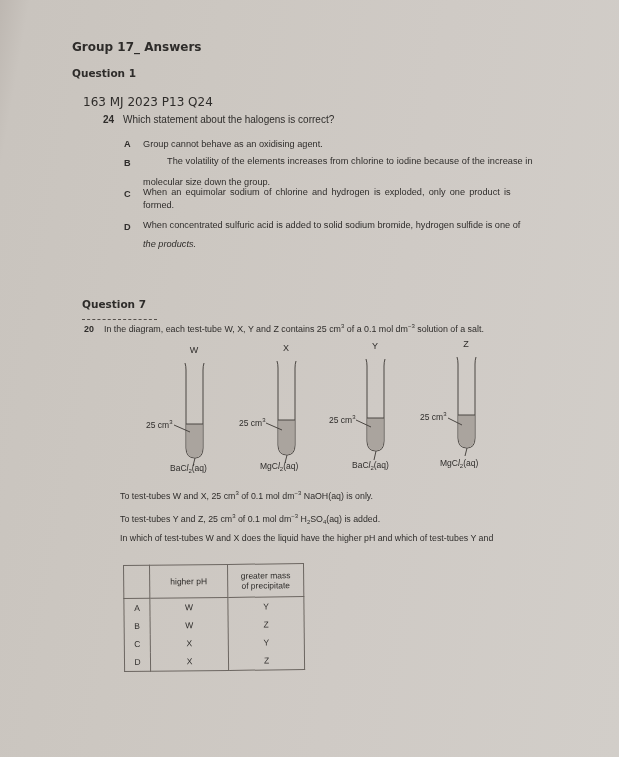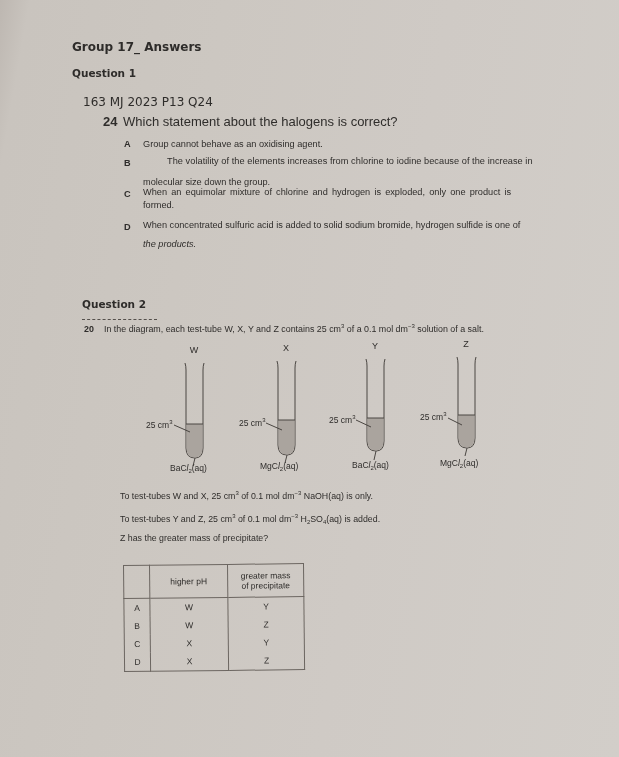--- a/index.html
+++ b/index.html
@@ -7,21 +7,21 @@
     width: 619px; height: 757px; overflow: hidden; position: relative;
     background: linear-gradient(100deg, #bdb7b1 0%, #c9c4be 4%, #ccc7c1 30%, #cfcac5 60%, #d2cec9 100%);
     color: #2a2826;
   }
   .abs { position: absolute; }
   .cal { font-family: "DejaVu Sans", sans-serif; font-weight: bold; color: #2e2c2a; }
   .ar  { font-family: "Liberation Sans", sans-serif; color: #2f2d2b; }
   .t-title { left: 72px; top: 40px; font-size: 12px; }
   .t-q1 { left: 72px; top: 67px; font-size: 10.5px; }
   .t-code { left: 83px; top: 95px; font-size: 12px; font-weight: normal; font-family: "DejaVu Sans", sans-serif; color: #2e2c2a; }
-  .stem { font-size: 13px; }
+  .stem { font-size: 10px; }
   .qnum { font-weight: bold; display: inline-block; width: 20px; }
   .opt { position: absolute; font-size: 9.2px; line-height: 11.5px; }
   .opt .letter { position: absolute; left: 0; font-weight: bold; }
   .opt .text { position: absolute; left: 19px; width: 400px; }
   .t-q2 { left: 82px; top: 298px; font-size: 10.5px; }
   .dash { left: 82px; top: 319px; width: 75px; height: 0; border-top: 1px dashed #55504c; }
   .tube-label { font-size: 9px; text-align: center; width: 20px; }
   .vol { font-size: 8.5px; }
   .salt { font-size: 8.5px; }
   sup, sub { font-size: 6px; }
@@ -58,30 +58,30 @@
   <span class="letter">A</span>
   <span class="text">Group cannot behave as an oxidising agent.</span>
 </div>
 <div class="opt ar" style="left:124px; top:158px;">
   <span class="letter">B</span>
   <span class="text" style="top:-2px; letter-spacing:0.05px;margin-left:24px;">The volatility of the elements increases from chlorine to iodine because of the increase in</span>
   <span class="text" style="top:11px;margin-top:8px;">molecular size down the group.</span>
 </div>
 <div class="opt ar" style="left:124px; top:189px;">
   <span class="letter">C</span>
-  <span class="text" style="top:-2px; word-spacing:1.6px;">When an equimolar mixture of chlorine and hydrogen is exploded, only one product is</span>
+  <span class="text" style="top:-2px; word-spacing:1.6px;">When an equimolar sodium of chlorine and hydrogen is exploded, only one product is</span>
   <span class="text" style="top:11px;">formed.</span>
 </div>
 <div class="opt ar" style="left:124px; top:222px;">
   <span class="letter">D</span>
   <span class="text" style="top:-2px;">When concentrated sulfuric acid is added to solid sodium bromide, hydrogen sulfide is one of</span>
   <span class="text" style="top:17px;font-style:italic;">the products.</span>
 </div>
 
-<div class="abs cal t-q2">Question 2</div>
+<div class="abs cal t-q2">Question 7</div>
 <div class="abs dash"></div>
 
 <div class="abs ar stem" style="left:84px; top:323px; font-size:8.9px;">
   <span class="qnum">20</span><span>In the diagram, each test-tube W, X, Y and Z contains 25 cm</span><sup>3</sup><span> of a 0.1 mol dm</span><sup>−3</sup><span> solution of a salt.</span>
 </div>
 
 <svg class="abs" style="left:0; top:0;" width="619" height="757">
   <g stroke="#4a4642" stroke-width="1" fill="none">
 
     <path d="M185 363 Q186 366 186 370 L186 448 Q186 458 195 458 Q203 458 203 448 L203 370 Q203 366 204 363"></path>
@@ -123,21 +123,21 @@
 <div class="abs ar salt" style="left:170px; top:463px;"><span>BaC</span><i>l</i><sub>2</sub><span>(aq)</span></div>
 <div class="abs ar salt" style="left:260px; top:461px;"><span>MgC</span><i>l</i><sub>2</sub><span>(aq)</span></div>
 <div class="abs ar salt" style="left:352px; top:460px;"><span>BaC</span><i>l</i><sub>2</sub><span>(aq)</span></div>
 <div class="abs ar salt" style="left:440px; top:458px;"><span>MgC</span><i>l</i><sub>2</sub><span>(aq)</span></div>
 
 <div class="abs ar para" style="left:120px; top:487px;"><span>To test-tubes W and X, 25 cm</span><sup>3</sup><span> of 0.1 mol dm</span><sup>−3</sup><span> NaOH(aq) is only.</span></div>
 
 <div class="abs ar para" style="left:120px; top:510px;"><span>To test-tubes Y and Z, 25 cm</span><sup>3</sup><span> of 0.1 mol dm</span><sup>−3</sup><span> H</span><sub>2</sub><span>SO</span><sub>4</sub><span>(aq) is added.</span></div>
 
 <div class="abs ar para" style="left:120px; top:532px;">
-  <div>Z has the greater mass of precipitate?</div>
+  <div>In which of test-tubes W and X does the liquid have the higher pH and which of test-tubes Y and</div>
 </div>
 
 <table class="ans">
   <tbody>
       <tr>
     <th class="c0"></th>
     <th class="c1">higher pH</th>
     <th class="c2">
       <div>greater mass</div>
       <div>of precipitate</div>

